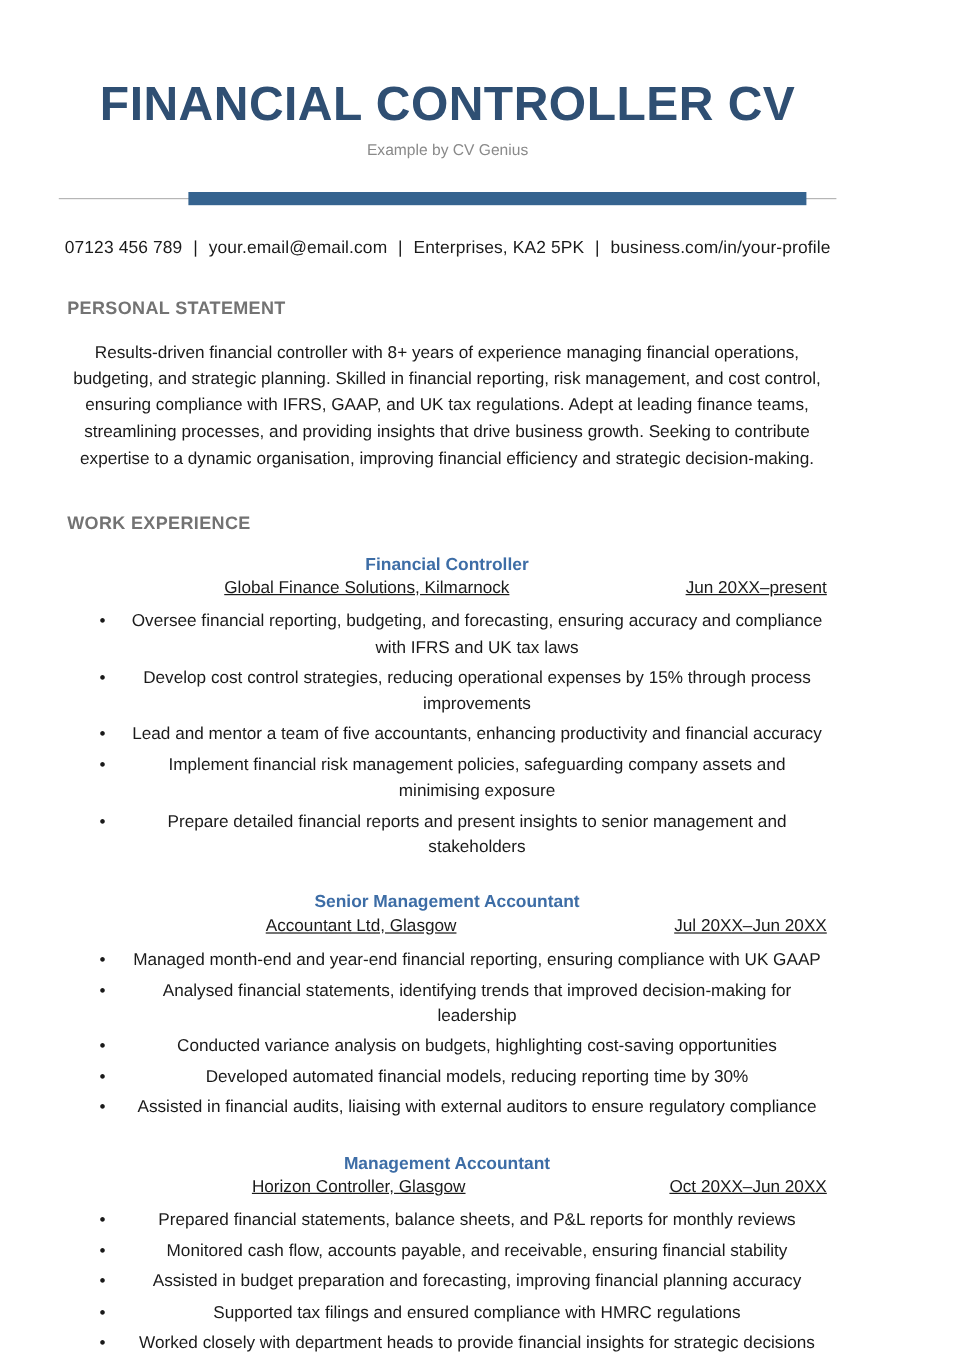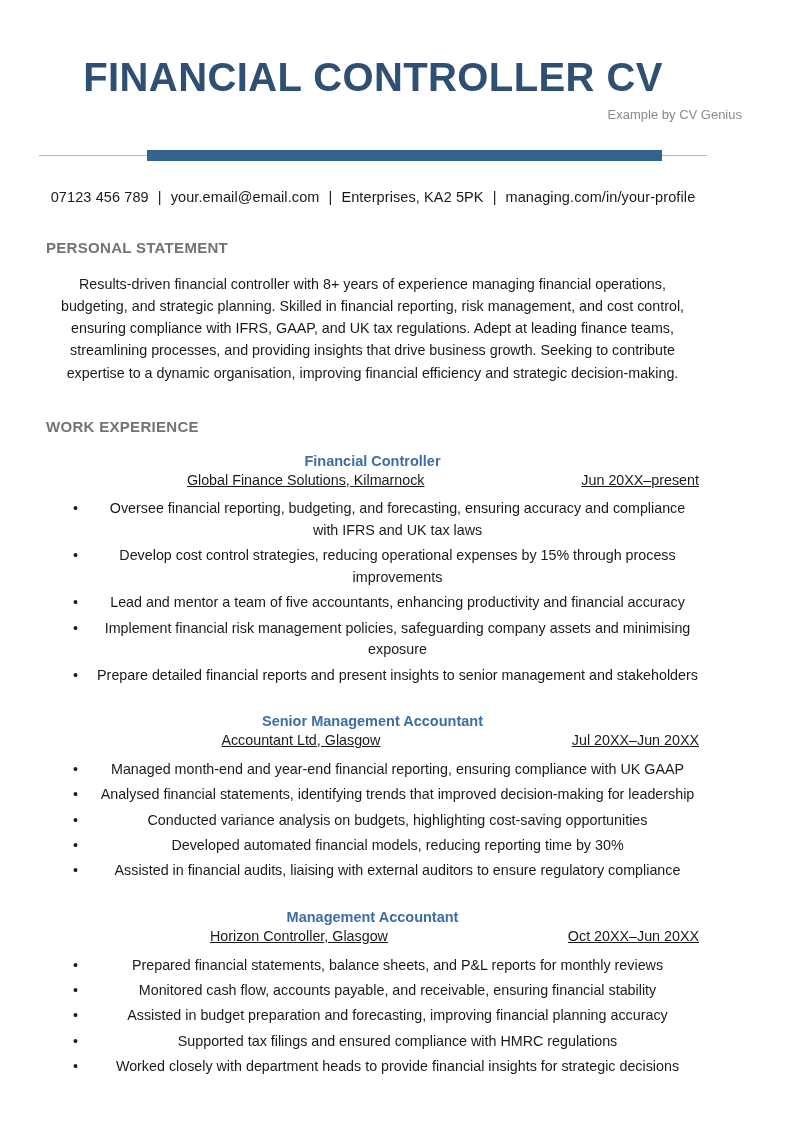--- a/index.html
+++ b/index.html
@@ -14,21 +14,21 @@
     color: #1a1a1a;
     position: relative;
     overflow: hidden;
   }
 
   .page {
     width: 746px;
     height: 1132px;
     background: #ffffff;
     box-sizing: border-box;
-    padding: 4px;
+    padding: 14px;
     position: relative;
   }
 
   
   .cv-header {
     padding-top: 52px;
     text-align: center;
   }
   .cv-title {
     font-size: 40px;
@@ -37,21 +37,21 @@
     color: #2f4f73;
     line-height: 1.05;
     margin: 0;
     text-align: center;
   }
   .cv-subtitle {
     margin: 9px 0 0 0;
     font-size: 13px;
     color: #8a8a8a;
     font-weight: normal;
-    text-align: right;
+    text-align: center;
   }
 
   
   .divider-wrap {
     position: relative;
     margin-top: 25px;
     height: 16px;
   }
   .divider-line {
     position: absolute;
@@ -178,21 +178,21 @@
     <h1 class="cv-title">FINANCIAL CONTROLLER CV</h1>
     <div class="cv-subtitle">Example by CV Genius</div>
   </header>
 
   <div class="divider-wrap">
     <div class="divider-line"></div>
     <div class="divider-bar"></div>
   </div>
 
   <div class="contact-line">
-    <span>07123 456 789</span><span class="contact-sep">|</span><span>your.email@email.com</span><span class="contact-sep">|</span><span>Enterprises, KA2 5PK</span><span class="contact-sep">|</span><span>managing.com/in/your-profile</span>
+    <span>07123 456 789</span><span class="contact-sep">|</span><span>your.email@email.com</span><span class="contact-sep">|</span><span>Enterprises, KA2 5PK</span><span class="contact-sep">|</span><span>business.com/in/your-profile</span>
   </div>
 
   <div class="content">
 
     <section class="section">
       <h2 class="section-title">PERSONAL STATEMENT</h2>
       <p class="statement">Results-driven financial controller with 8+ years of experience managing financial operations, budgeting, and strategic planning. Skilled in financial reporting, risk management, and cost control, ensuring compliance with IFRS, GAAP, and UK tax regulations. Adept at leading finance teams, streamlining processes, and providing insights that drive business growth. Seeking to contribute expertise to a dynamic organisation, improving financial efficiency and strategic decision-making.</p>
     </section>
 
     <section class="section work-section">

